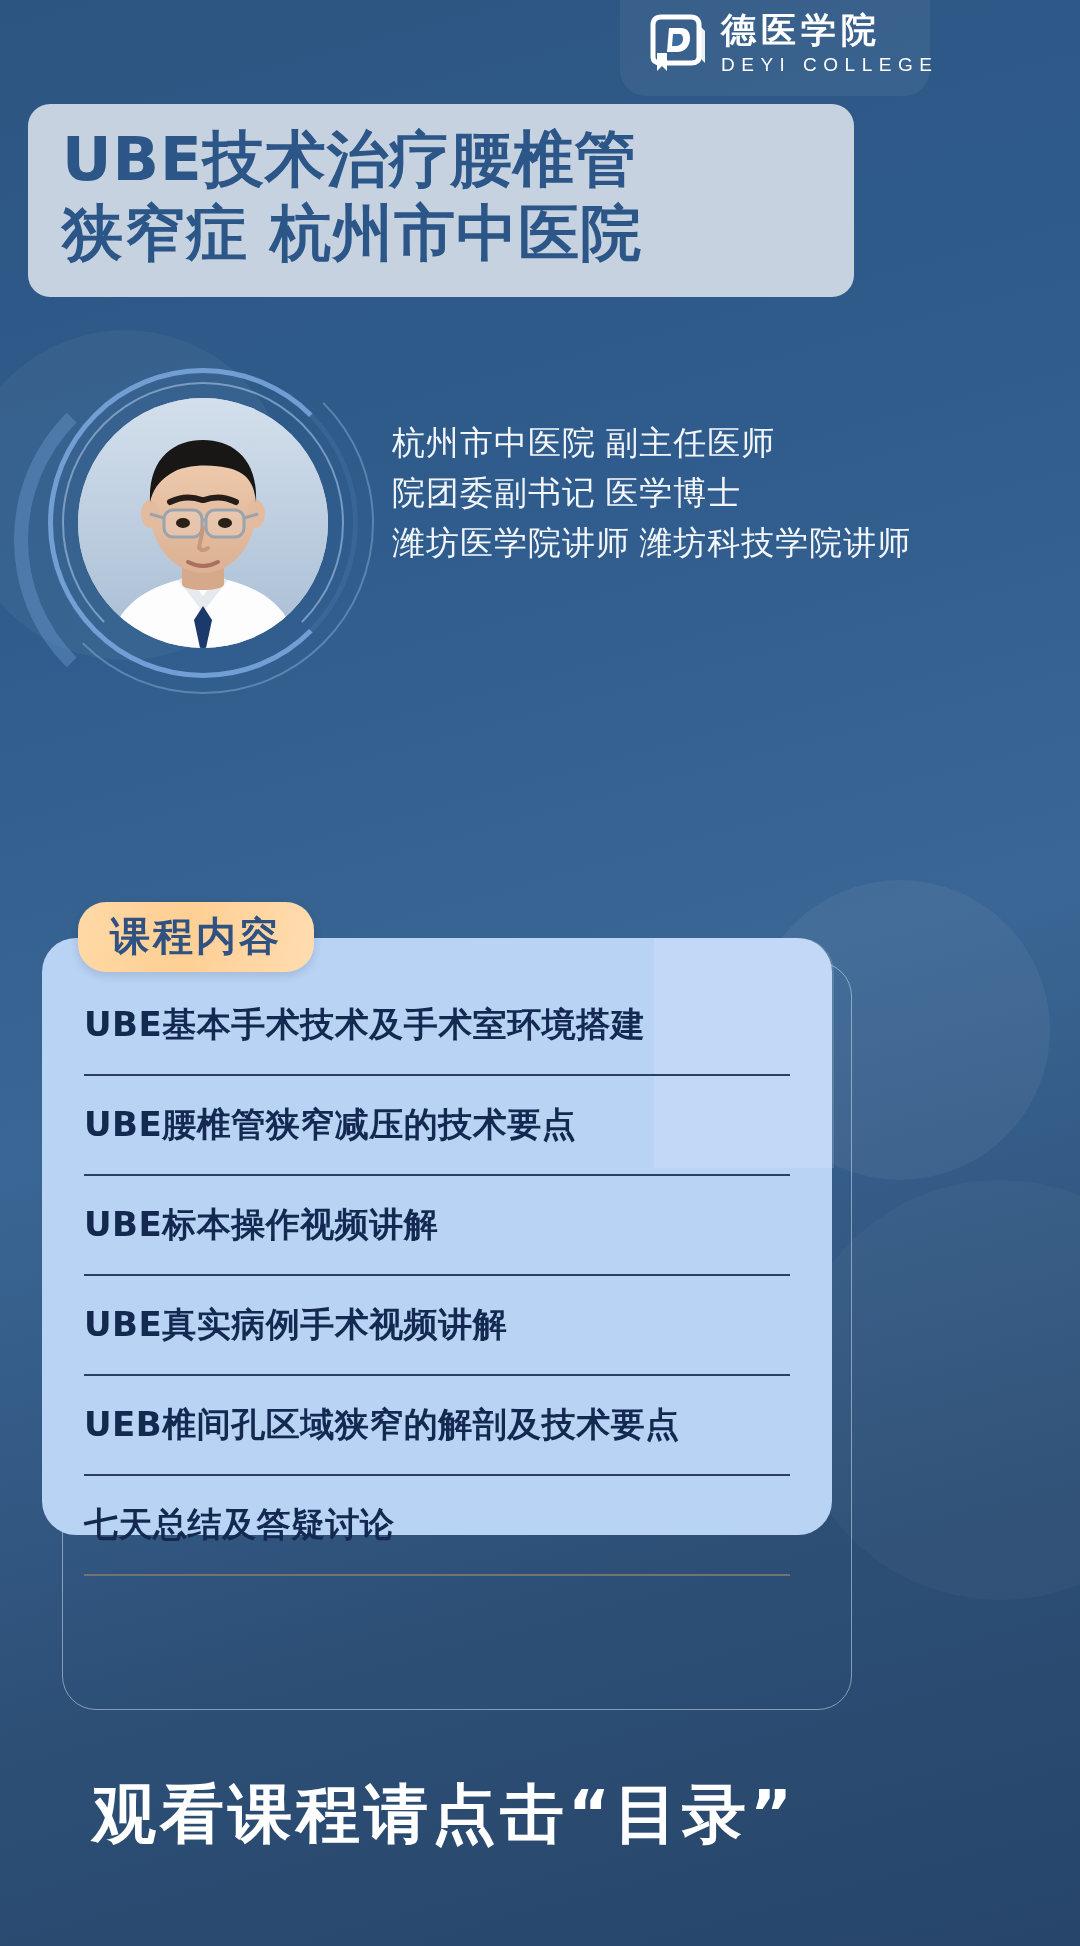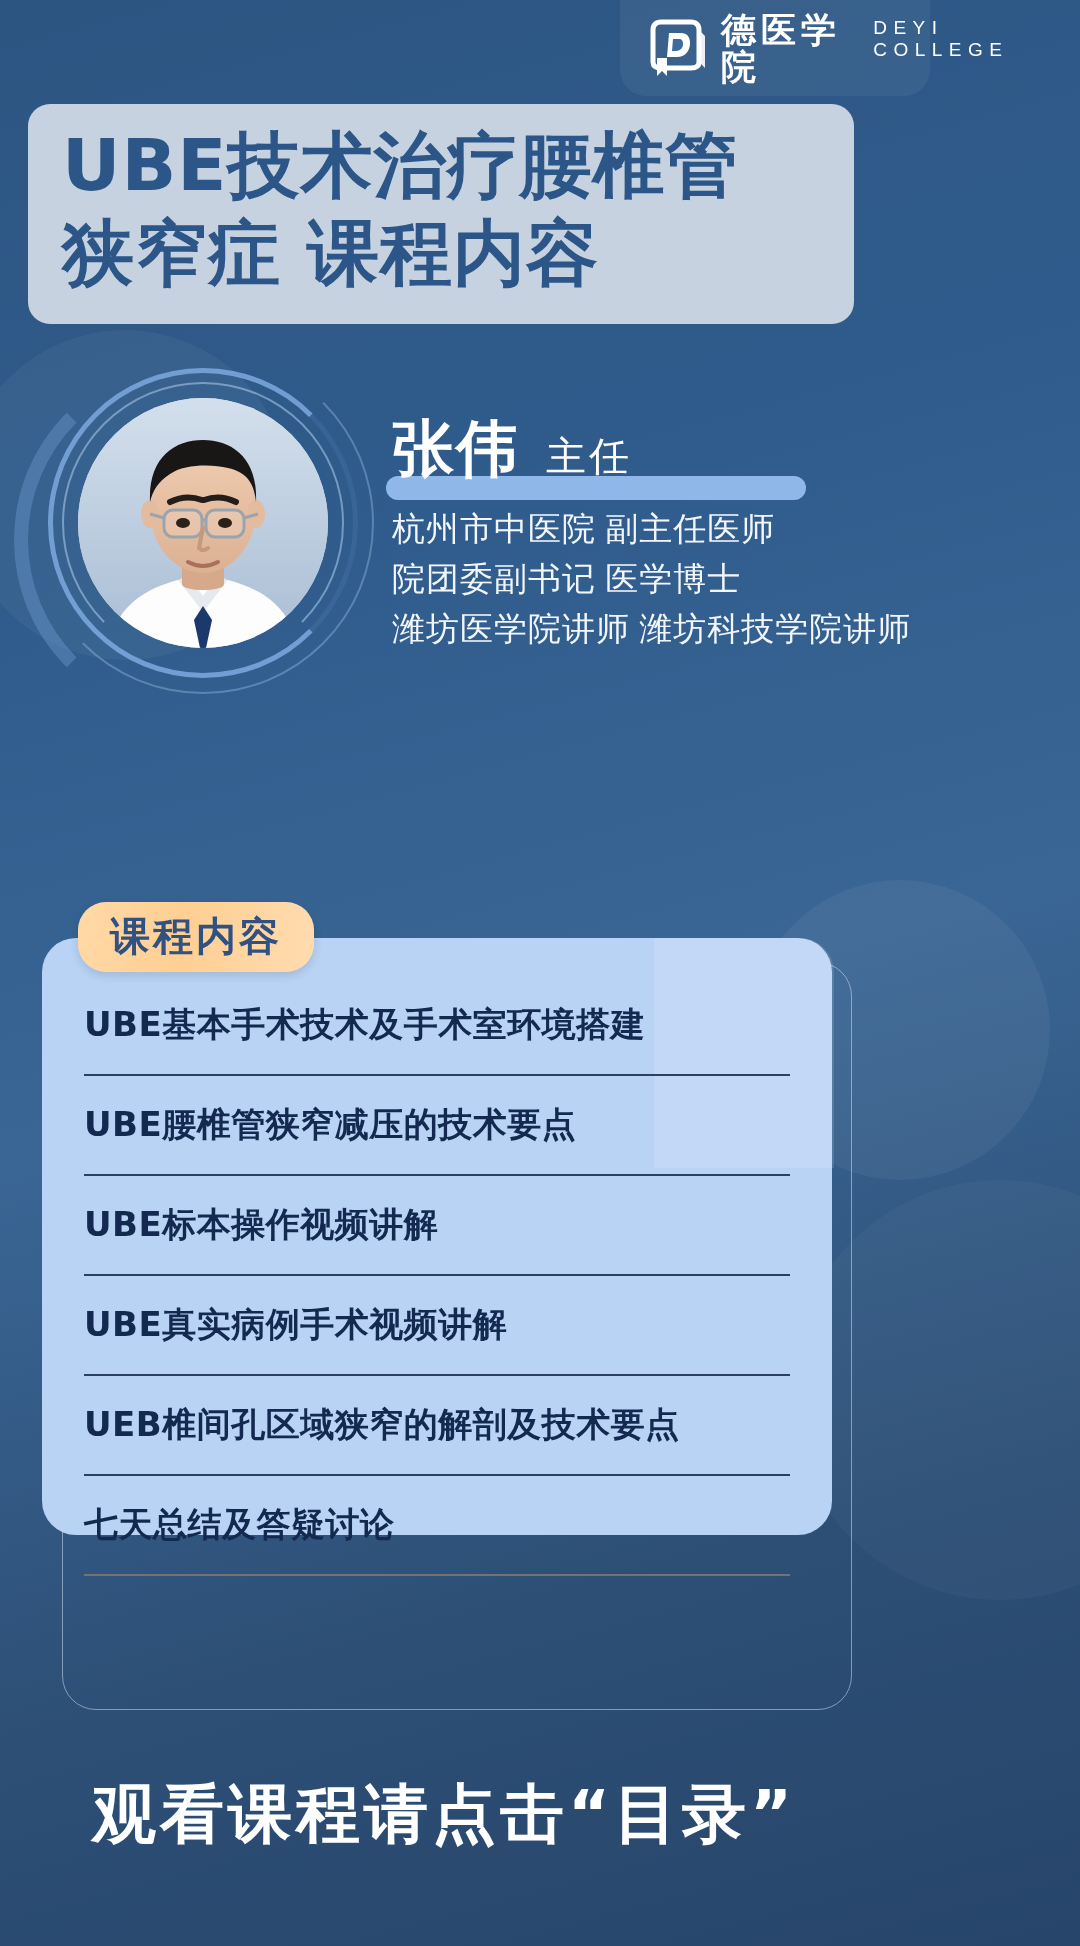--- a/index.html
+++ b/index.html
@@ -61,21 +61,21 @@
     border-radius: 0 0 26px 26px;
   }
   .logo {
     position: absolute;
     left: 645px; top: 12px;
     display: flex;
     align-items: center;
     gap: 12px;
   }
   .logo-book { width: 64px; height: 62px; }
-  .logo-words { display: flex; flex-direction: row; }
+  .logo-words { display: flex; flex-direction: column; }
   .logo-cn {
     font-size: 35px;
     font-weight: bold;
     color: #ffffff;
     letter-spacing: 5px;
     line-height: 1.05;
     font-family: "DejaVu Sans", sans-serif;
   }
   .logo-en {
     font-size: 19px;
@@ -90,21 +90,21 @@
     position: absolute;
     left: 28px; top: 104px;
     width: 826px;
     padding: 18px 34px 26px 34px;
     background: #c6d2e0;
     border-radius: 22px;
   }
   .title-line {
     font-family: "DejaVu Sans", sans-serif;
     font-weight: bold;
-    font-size: 72px;
+    font-size: 61px;
     line-height: 1.22;
     color: #2c5687;
     letter-spacing: 1px;
     white-space: nowrap;
   }
   .title-line-2 { letter-spacing: 1px; }
 
   
   .instructor {
     position: absolute;
@@ -302,21 +302,21 @@
       </span>
       <span class="logo-words">
         <span class="logo-cn">德医学院</span>
         <span class="logo-en">DEYI COLLEGE</span>
       </span>
     </div>
   </div>
 
   <div class="title-card">
     <div class="title-line">UBE技术治疗腰椎管</div>
-    <div class="title-line title-line-2">狭窄症 课程内容</div>
+    <div class="title-line title-line-2">狭窄症 杭州市中医院</div>
   </div>
 
   <div class="instructor">
 
     <div class="portrait-wrap">
       <div class="ring ring-4"></div>
       <div class="ring ring-3"></div>
       <div class="ring ring-1"></div>
       <div class="ring ring-2"></div>
       <div class="photo">
@@ -361,25 +361,20 @@
           <ellipse cx="147" cy="125" rx="7" ry="5" fill="#2b2118"></ellipse>
 
           <path d="M125 130 L121 150 q4 4 9 0" stroke="#c59a7c" stroke-width="4" fill="none" stroke-linecap="round"></path>
 
           <path d="M110 164 q15 8 30 0" stroke="#a9705c" stroke-width="4" fill="none" stroke-linecap="round"></path>
         </svg>
       </div>
     </div>
 
     <div class="bio">
-      <div class="name-row">
-        <div class="name-underline"></div>
-        <span class="name">张伟</span>
-        <span class="name-title">主任</span>
-      </div>
       <div class="credential">杭州市中医院  副主任医师</div>
       <div class="credential">院团委副书记  医学博士</div>
       <div class="credential">潍坊医学院讲师  潍坊科技学院讲师</div>
     </div>
   </div>
 
   <div class="panel-outline"></div>
 
   <div class="section-badge">
     <span>课程内容</span>

